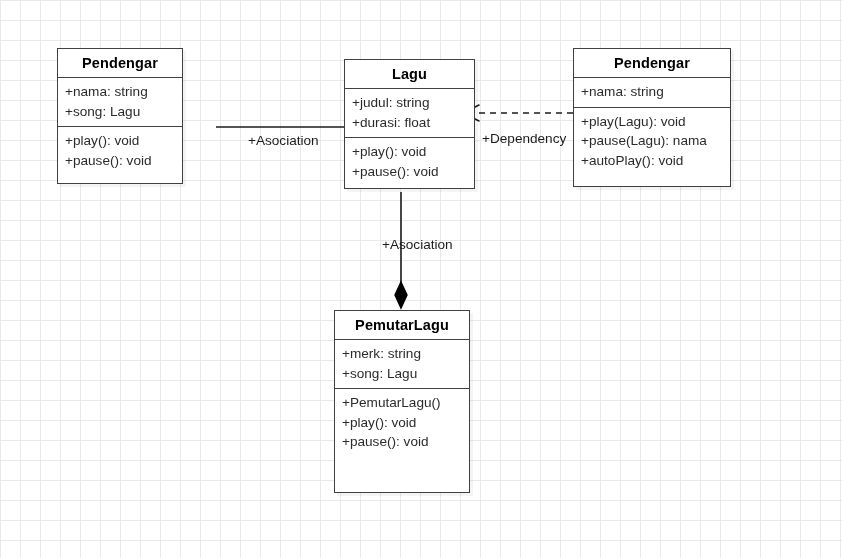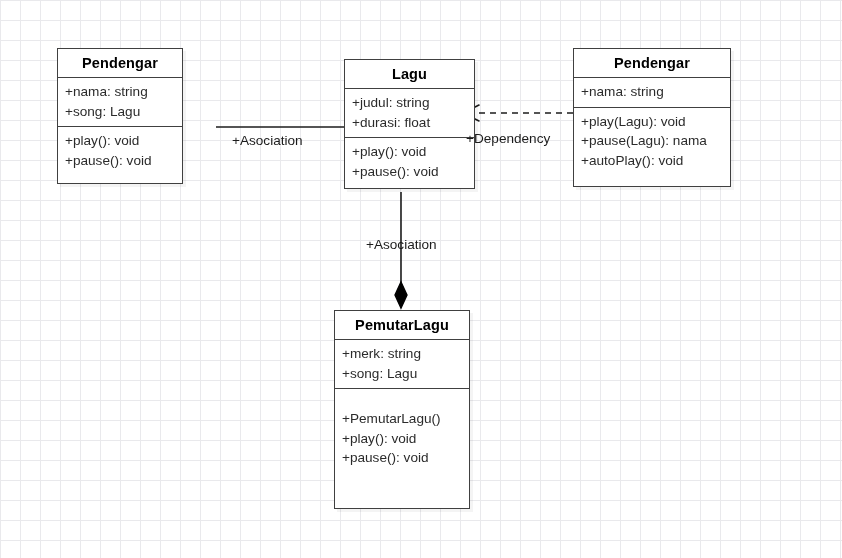--- a/index.html
+++ b/index.html
@@ -62,40 +62,41 @@
 
   
   #class-pendengar   { left: 57px;  top: 48px;  width: 126px; }
   #class-lagu        { left: 344px; top: 59px;  width: 131px; }
   #class-playlist    { left: 573px; top: 48px;  width: 158px; }
   #class-pemutarlagu { left: 334px; top: 310px; width: 136px; }
 
   #class-pendengar   .compartment.ops { min-height: 56px; }
   #class-lagu        .compartment.ops { min-height: 50px; }
   #class-playlist    .compartment.ops { min-height: 78px; }
-  #class-pemutarlagu .compartment.ops { min-height: 103px; margin-top: 16px; }
+  #class-pemutarlagu .compartment.ops { min-height: 103px; }
 
   
   .edge-layer {
     position: absolute;
     left: 0; top: 0;
     width: 842px;
     height: 558px;
     z-index: 2;
     overflow: visible;
   }
 
   .edge-label {
     position: absolute;
     font-size: 13.6px;
     line-height: 16px;
     color: #1c1c1c;
     white-space: nowrap;
     z-index: 6;
     background: transparent;
+    margin-left: 16px;
   }
   #label-asociation  { left: 232px; top: 133px; }
   #label-dependency  { left: 466px; top: 131px; }
   #label-composition { left: 366px; top: 237px; }
 </style>
 </head>
 <body>
 
 <div id="canvas">
 

